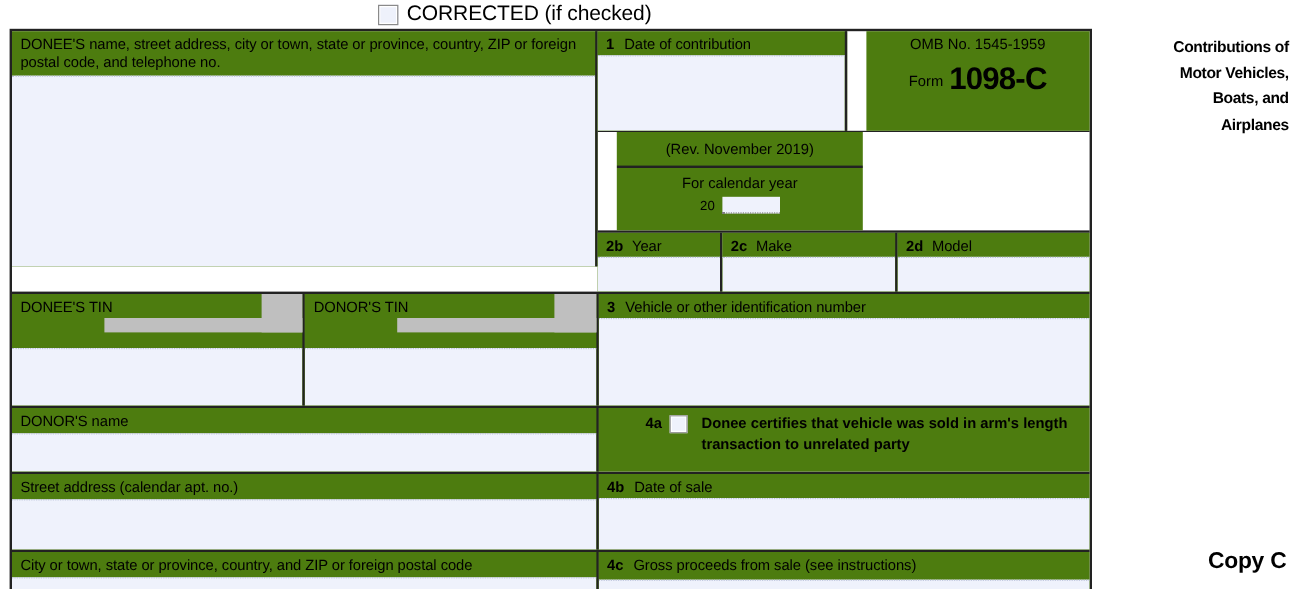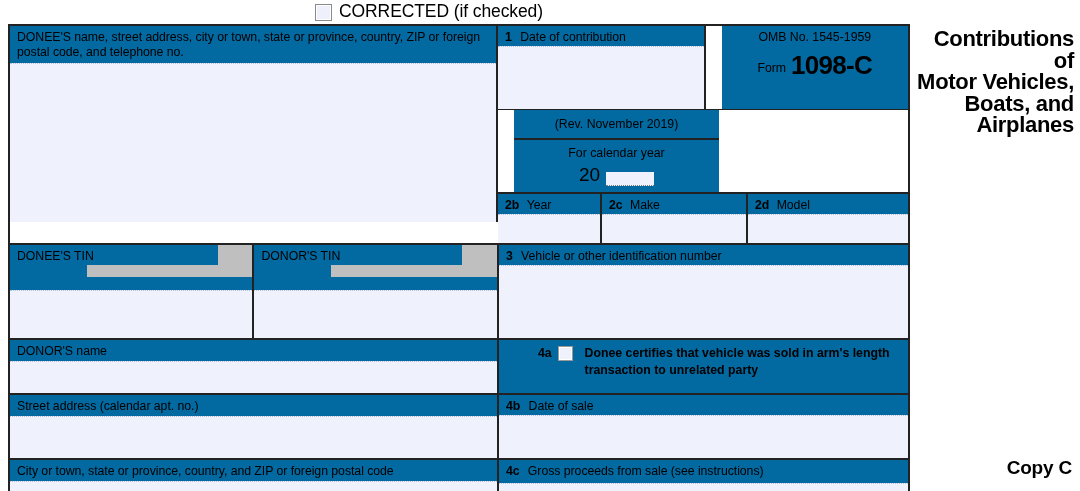--- a/index.html
+++ b/index.html
@@ -59,21 +59,21 @@
     border-bottom: 2px solid #222;
   }
 
   .row { display: flex; }
   .sep-thick { border-top: 2px solid #222; }
   .sep-thin  { border-top: 1px solid #222; }
 
   
   .cell {
     position: relative;
-    background: #0369a1;
+    background: #4d7c0f;
     overflow: hidden;
   }
   .cell.vr { border-right: 2px solid #222; }
 
   .cap {
     font-size: 12.3px;
     line-height: 15px;
     padding: 4px 6px 0 7px;
     letter-spacing: -0.05px;
     white-space: nowrap;
@@ -139,21 +139,21 @@
     background: #eff2fc;
     border-bottom: 1px dotted #7d7d7d;
   }
 
   
   .title {
     position: absolute;
     right: 6px; top: 4px;
     width: 162px;
     text-align: right;
-    font-size: 22px;
+    font-size: 13px;
     font-weight: bold;
     line-height: 21.5px;
     letter-spacing: -0.3px;
   }
   .copyc {
     position: absolute;
     right: 8px; top: 433px;
     font-size: 19px;
     font-weight: bold;
     letter-spacing: -0.2px;
@@ -236,21 +236,21 @@
           </div>
         </div>
 
         <div class="row sep-thin">
 
           <div class="cell c-right" style="height:82px;">
             <div class="rev">(Rev. November 2019)</div>
             <div style="border-top:2px solid #222;margin-top:7px;">
               <div class="calyear">For calendar year</div>
               <div class="yearline">
-                <span style="font-size:19px;">20</span>
+                <span style="font-size:11px;">20</span>
                 <span class="yearblank"></span>
               </div>
             </div>
           </div>
         </div>
 
         <div class="row sep-thick">
           <div class="cell vr" style="width:104px;height:49px;">
             <div class="cap">
               <b>2b</b>

